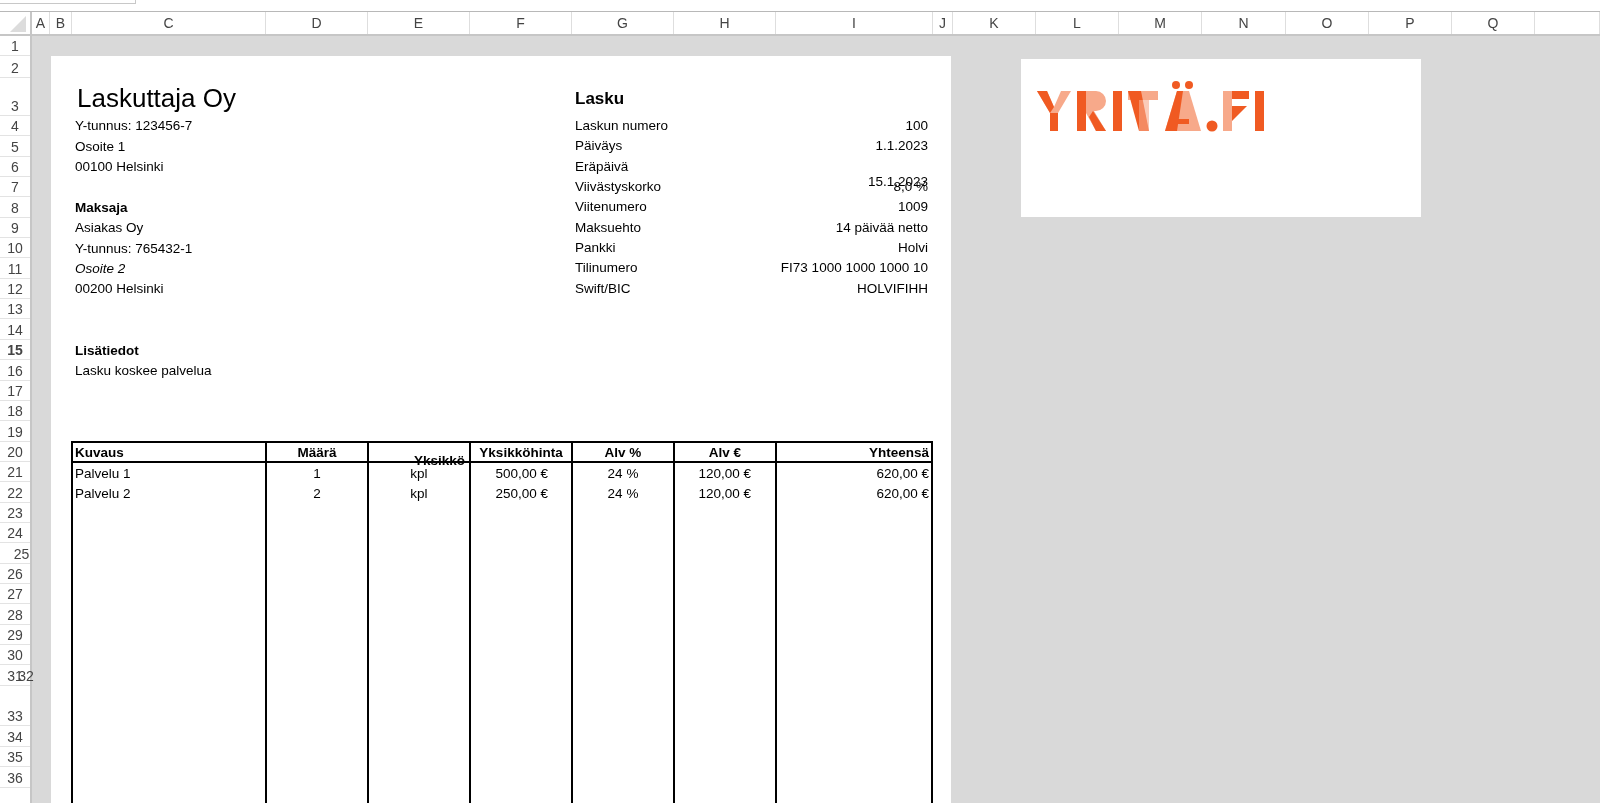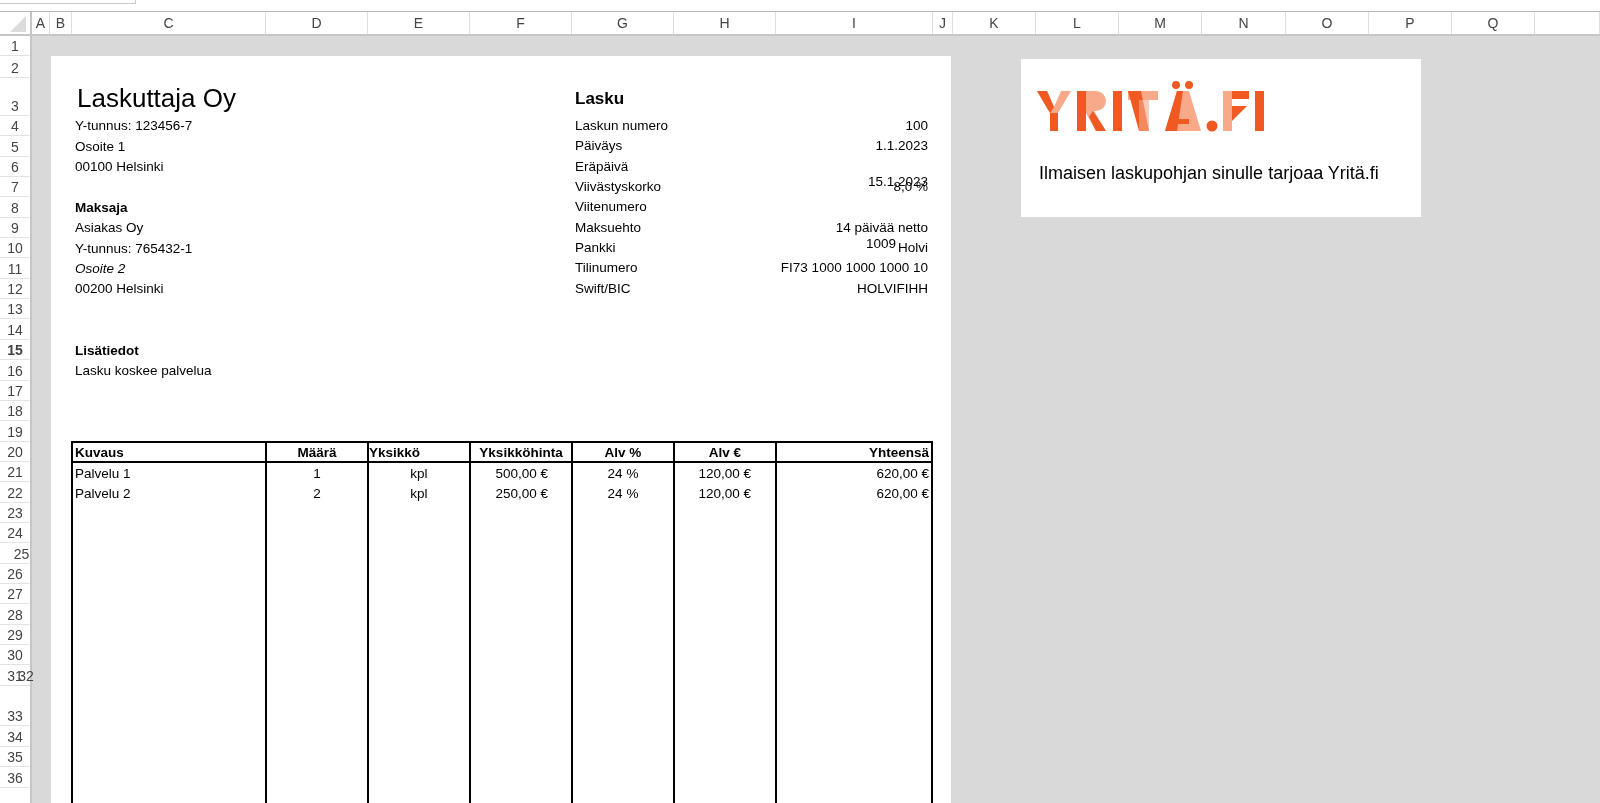--- a/index.html
+++ b/index.html
@@ -124,21 +124,21 @@
 <div id="details">
     <div class="t" style="left: 575px; top: 116px;">Laskun numero</div>
     <div class="t r" style="left: 700px; width: 228px; top: 116px;">100</div>
     <div class="t" style="left: 575px; top: 136.35px;">Päiväys</div>
     <div class="t r" style="left: 700px; width: 228px; top: 136.35px;">1.1.2023</div>
     <div class="t" style="left: 575px; top: 156.7px;">Eräpäivä</div>
     <div class="t r" style="left: 700px; width: 228px; top: 172px;">15.1.2023</div>
     <div class="t" style="left: 575px; top: 177.05px;">Viivästyskorko</div>
     <div class="t r" style="left: 700px; width: 228px; top: 177.05px;">8,0 %</div>
     <div class="t" style="left: 575px; top: 197.4px;">Viitenumero</div>
-    <div class="t r" style="left: 668px; width: 228px; top: 197.4px; margin-top: 37px;">1009</div>
+    <div class="t r" style="left: 700px; width: 228px; top: 197.4px;">1009</div>
     <div class="t" style="left: 575px; top: 217.75px;">Maksuehto</div>
     <div class="t r" style="left: 700px; width: 228px; top: 217.75px;">14 päivää netto</div>
     <div class="t" style="left: 575px; top: 238.1px;">Pankki</div>
     <div class="t r" style="left: 700px; width: 228px; top: 238.1px;">Holvi</div>
     <div class="t" style="left: 575px; top: 258.45px;">Tilinumero</div>
     <div class="t r" style="left: 700px; width: 228px; top: 258.45px;">FI73 1000 1000 1000 10</div>
     <div class="t" style="left: 575px; top: 278.8px;">Swift/BIC</div>
     <div class="t r" style="left: 700px; width: 228px; top: 278.8px;">HOLVIFIHH</div>
   </div>
 
@@ -146,21 +146,21 @@
   <div class="hdr"></div>
   <div class="vline" style="left:192px;"></div>
   <div class="vline" style="left:294px;"></div>
   <div class="vline" style="left:396px;"></div>
   <div class="vline" style="left:498px;"></div>
   <div class="vline" style="left:600px;"></div>
   <div class="vline" style="left:702px;"></div>
   <div id="tblcells">
       <div class="cell b" style="left: 2px; width: 188px; top: 0px; text-align: left;">Kuvaus</div>
       <div class="cell b" style="left: 194px; width: 100px; top: 0px; text-align: center;">Määrä</div>
-      <div class="cell b" style="left: 296px; width: 96px; top: 0px; text-align: left;">Yksikkö</div>
+      <div class="cell b" style="left: 296px; width: 96px; top: 8px; text-align: right;">Yksikkö</div>
       <div class="cell b" style="left: 398px; width: 100px; top: 0px; text-align: center;">Yksikköhinta</div>
       <div class="cell b" style="left: 500px; width: 100px; top: 0px; text-align: center;">Alv %</div>
       <div class="cell b" style="left: 602px; width: 100px; top: 0px; text-align: center;">Alv €</div>
       <div class="cell b" style="left: 704px; width: 152px; top: 0px; text-align: right; padding-left: 44px;">Yhteensä</div>
       <div class="cell" style="left: 2px; width: 188px; top: 21px; text-align: left;">Palvelu 1</div>
       <div class="cell" style="left: 194px; width: 100px; top: 21px; text-align: center;">1</div>
       <div class="cell" style="left: 296px; width: 100px; top: 21px; text-align: center;">kpl</div>
       <div class="cell" style="left: 398px; width: 77px; top: 21px; text-align: right;">500,00 €</div>
       <div class="cell" style="left: 500px; width: 100px; top: 21px; text-align: center;">24 %</div>
       <div class="cell" style="left: 602px; width: 76px; top: 21px; text-align: right;">120,00 €</div>
@@ -199,14 +199,13 @@
     <circle cx="152" cy="4" r="4" fill="#f05a22"></circle>
 
     <circle cx="175" cy="45" r="5.5" fill="#f05a22"></circle>
 
     <rect x="186" y="10" width="26" height="8" fill="#f05a22"></rect>
     <rect x="186" y="10" width="9" height="40" fill="#f7a98a"></rect>
     <polygon points="195,25 210,25 195,40" fill="#f05a22"></polygon>
 
     <rect x="218" y="10" width="9" height="40" fill="#f05a22"></rect>
   </svg>
-  <div class="promo-text">Ilmaisen laskupohjan sinulle tarjoaa Yritä.fi</div>
 </div>
 
 </body></html>

